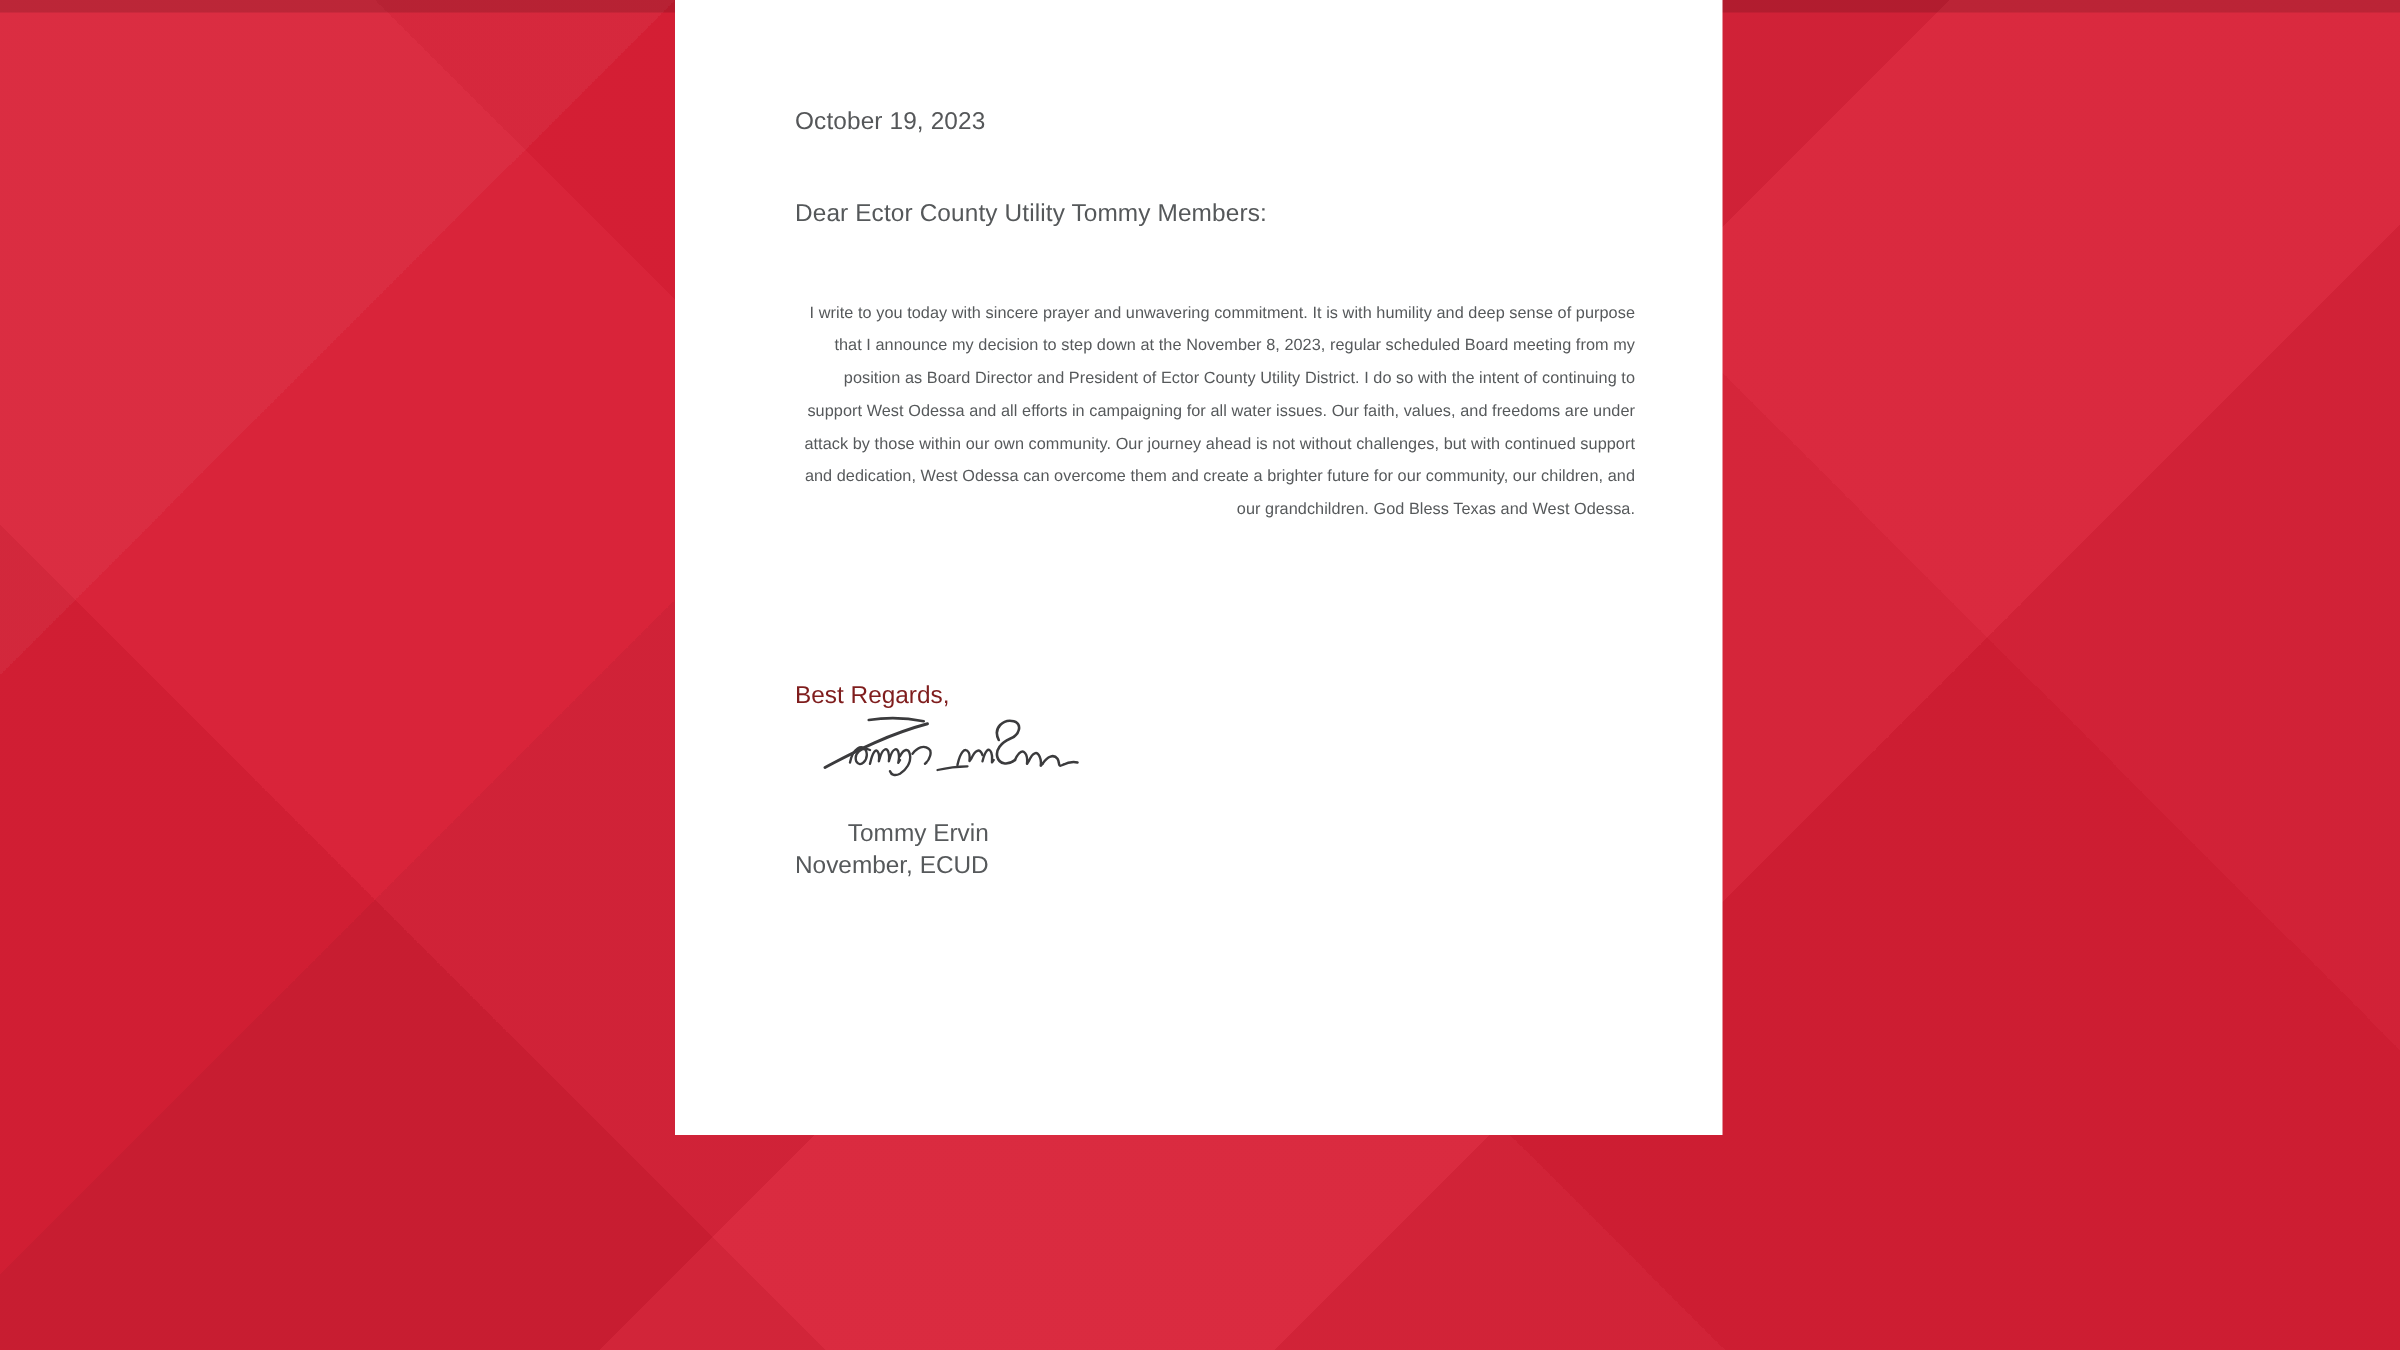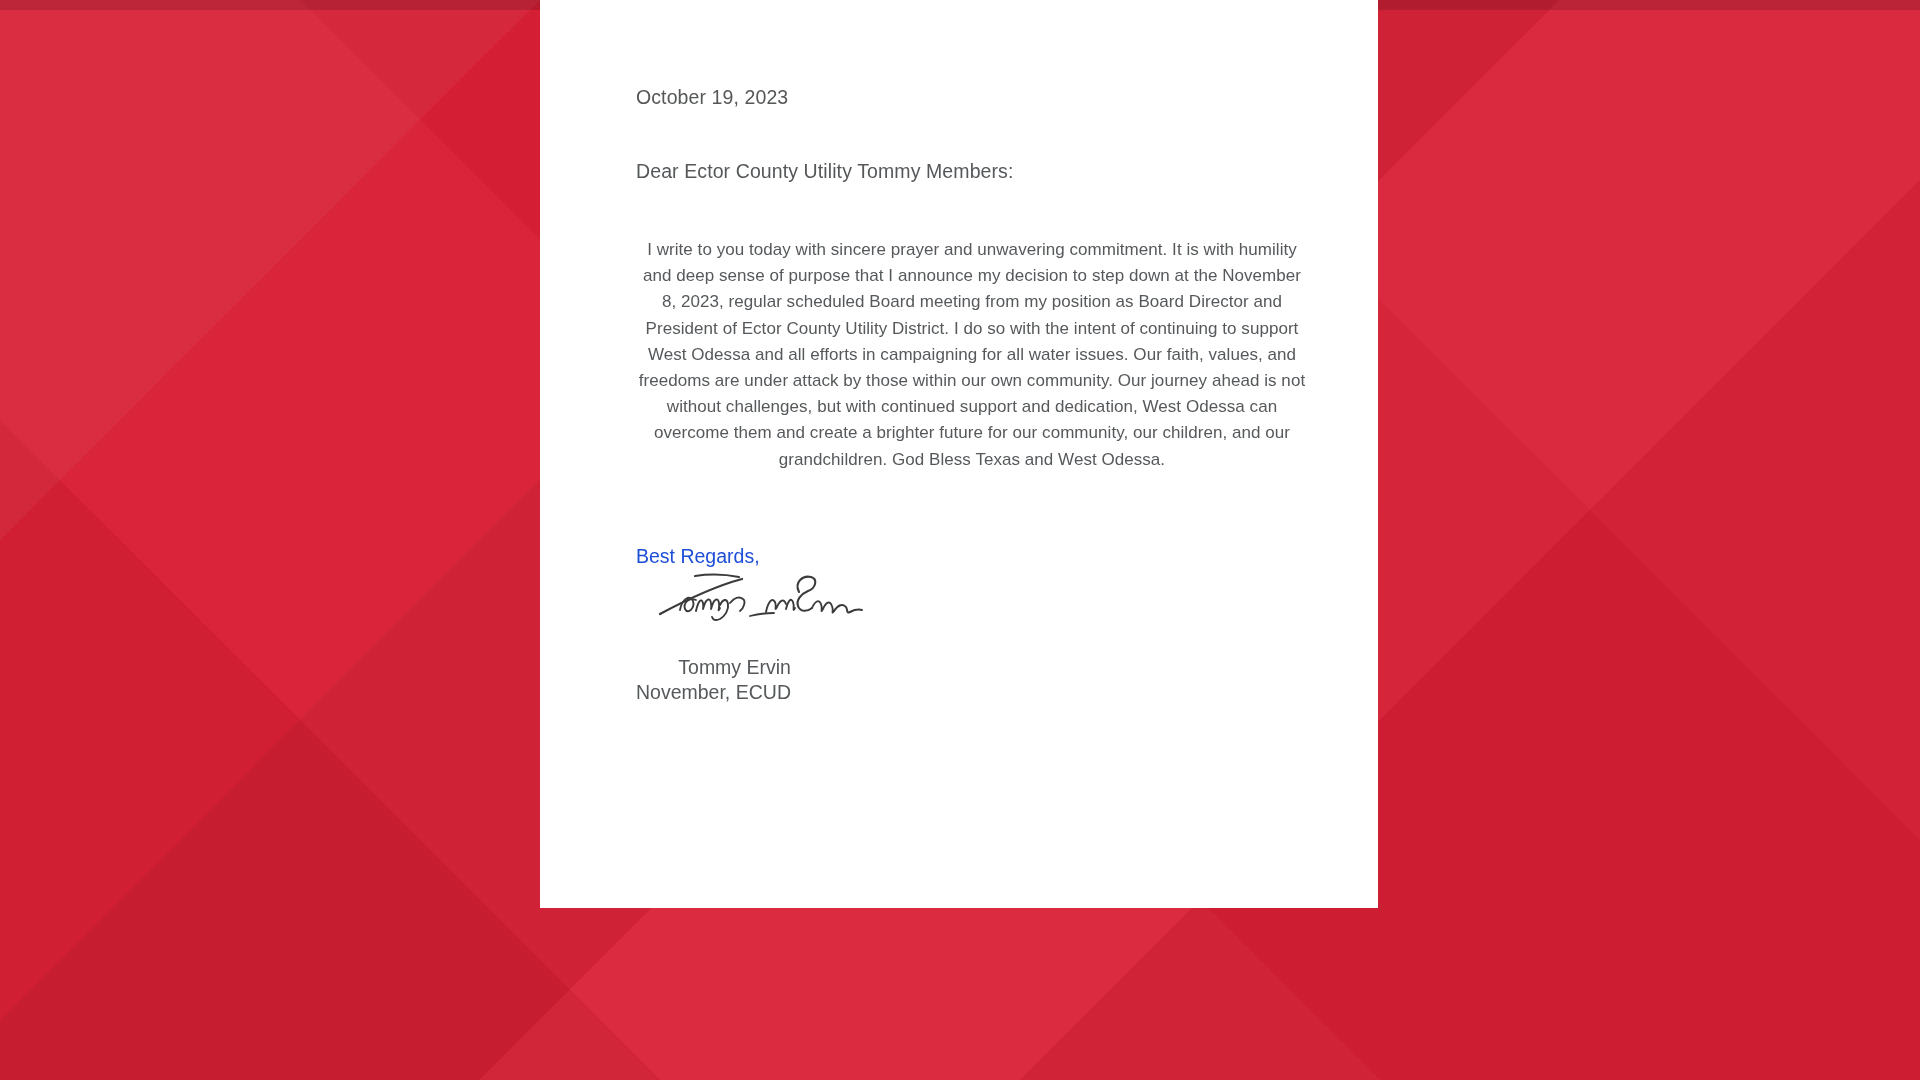--- a/index.html
+++ b/index.html
@@ -85,32 +85,32 @@
     font-size: 19.5px;
     color: #55585a;
     letter-spacing: 0.1px;
     white-space: nowrap;
   }
 
   .letter-body {
     position: absolute;
     top: 237px;
     width: 672px;
-    font-size: 17px;
+    font-size: 13px;
     line-height: 26.2px;
     color: #56595b;
-    text-align: center;
+    text-align: right;
     letter-spacing: 0.05px;
   }
 
   .letter-closing {
     position: absolute;
     top: 545px;
     font-size: 19.5px;
-    color: #1d4ed8;
+    color: #7f1d1d;
   }
 
   .signature-wrap {
     position: absolute;
     top: 570px;
     left: 10px;
     width: 230px;
     height: 62px;
   }
 

